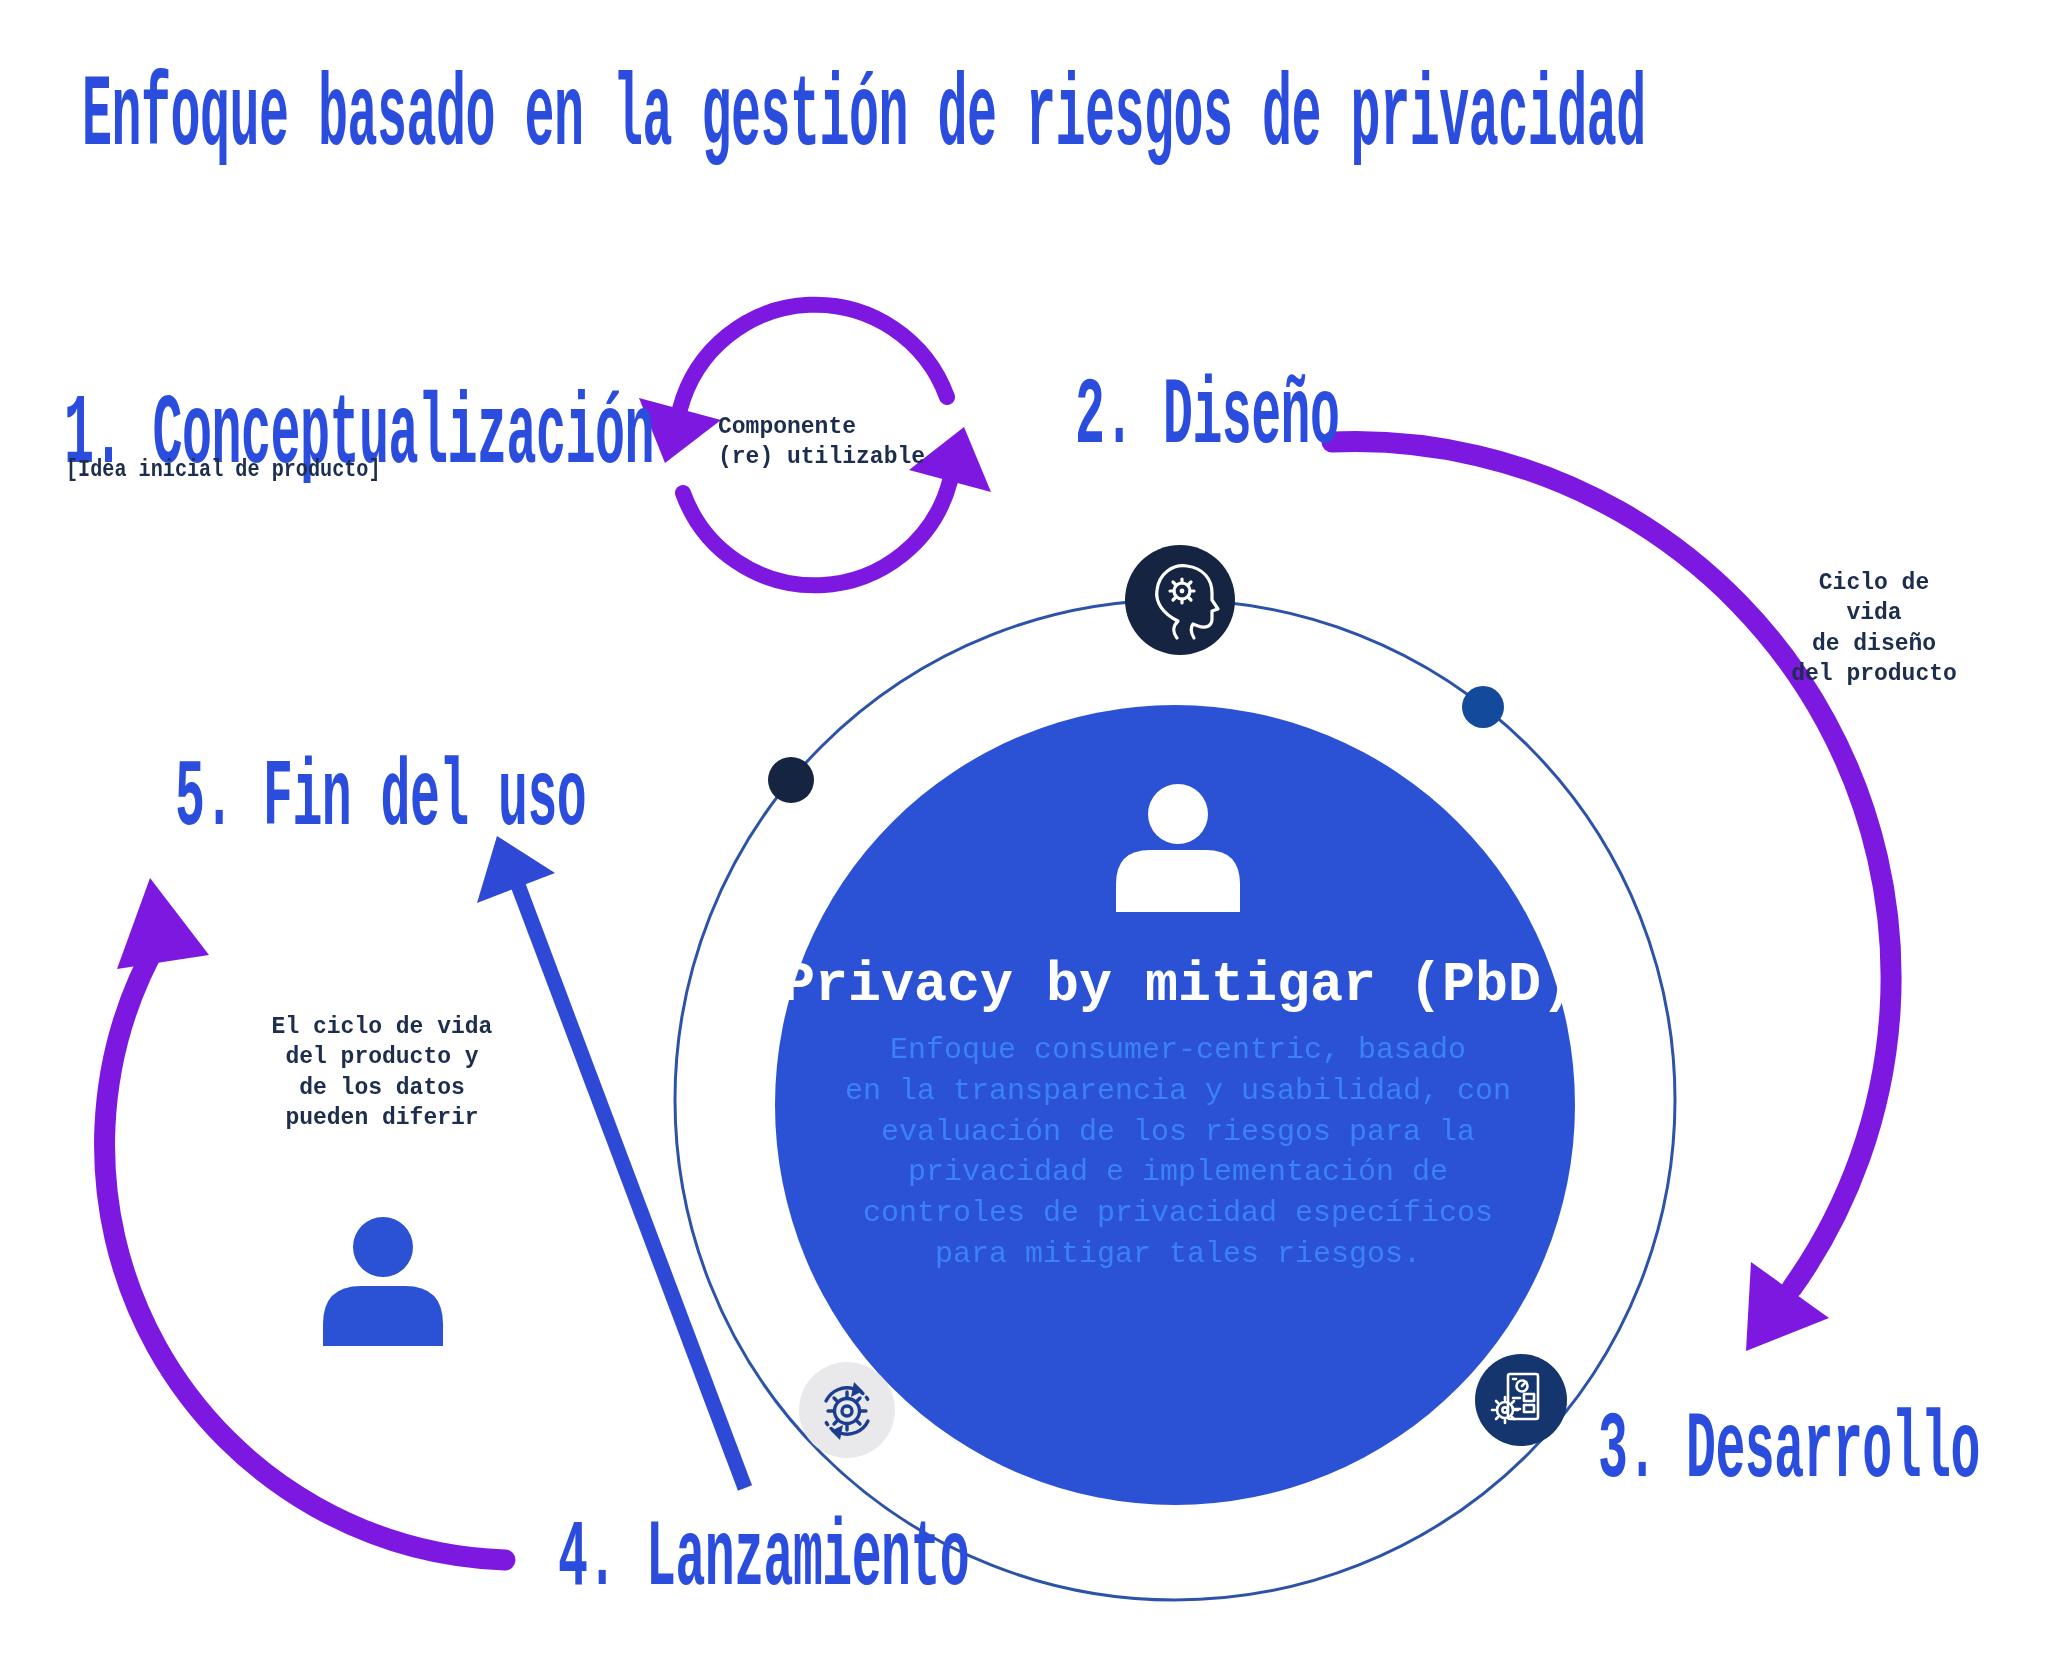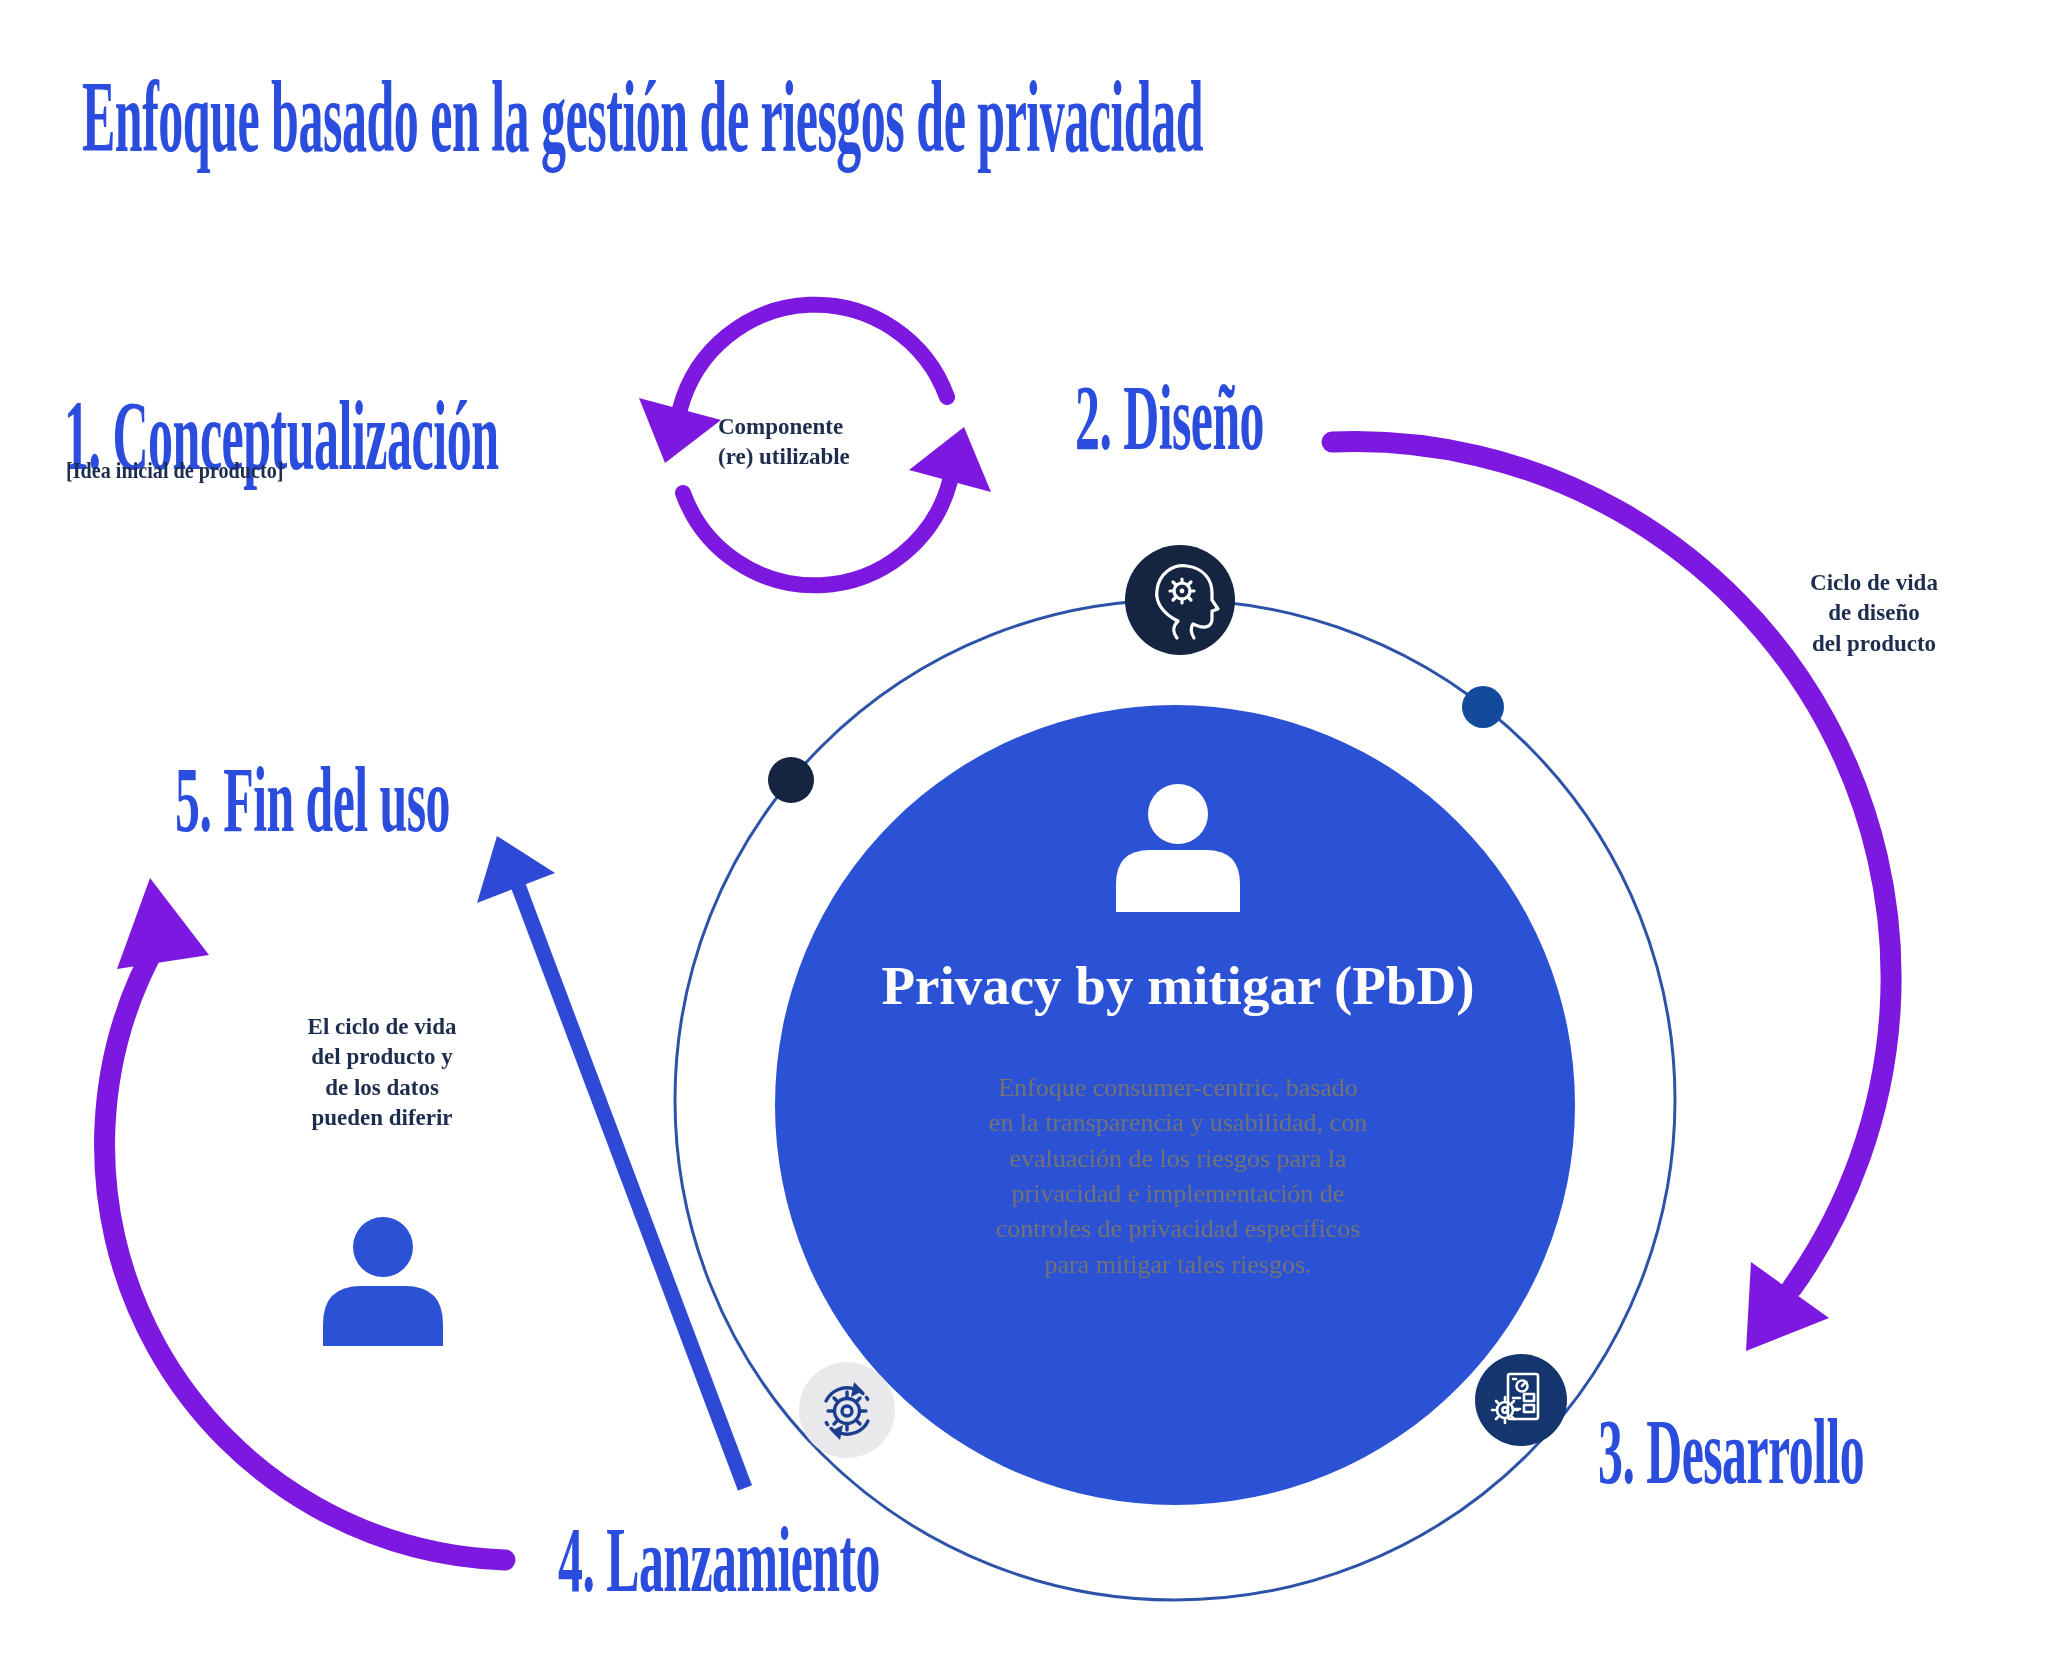--- a/index.html
+++ b/index.html
@@ -1,17 +1,17 @@
 <!DOCTYPE html>
 <html style="--heading_blue: #2b4ddd; --navy: #1d2d4e; --purple: #7d18e0; --circle_blue: #2b52d4; --arrow_blue: #2e49d6; --ring_blue: #2d53a8; --icon_navy: #152440; --doc_icon_navy: #14356e; --dot_blue: #134a9c; --gray: #e9e9ec; --gear_blue: #1d3e8f;"><head>
 <meta charset="utf-8">
 <style>
   html,body{margin:0;padding:0;background:#ffffff;}
   #canvas{position:relative;width:2048px;height:1655px;background:#ffffff;overflow:hidden;
-          font-family:Liberation Serif, serif;}
+          font-family:Liberation Mono, monospace;}
   #art{position:absolute;left:0;top:0;width:2048px;height:1655px;}
 
   
   .abs{position:absolute;line-height:1;}
   .cond{display:inline-block;transform-origin:left top;white-space:nowrap;font-weight:700;}
   .title{left:82px;top:66px;font-size:102px;color:var(--heading_blue);}
   .title .cond{transform:scaleX(0.49);letter-spacing:-1px;}
   .stage{font-size:94px;color:var(--heading_blue);}
   .stage .cond{transform:scaleX(0.53);letter-spacing:-1px;}
   .stage1{left:64px;top:386px;}
@@ -21,22 +21,22 @@
   .stage4{left:558px;top:1512px;}
   .stage5{left:175px;top:752px;}
   .sub1{left:66px;top:458px;font-size:24px;font-weight:700;color:var(--navy);}
   .sub1 .cond{transform:scaleX(0.84);}
   .note{font-size:23px;font-weight:700;color:var(--navy);line-height:1.32;white-space:pre-line;}
   .note-componente{left:718px;top:412px;text-align:left;}
   .note-ciclo-diseno{left:1874px;top:568px;transform:translateX(-50%);text-align:center;}
   .note-ciclo-producto{left:382px;top:1012px;transform:translateX(-50%);text-align:center;}
   .center-heading{left:1178px;top:958px;transform:translateX(-50%);font-size:55px;font-weight:700;
                   color:#ffffff;white-space:nowrap;}
-  .center-body{left:1178px;top:1030px;transform:translateX(-50%);font-size:26px;font-weight:400;
-               color:#737373;line-height:1.36;text-align:center;white-space:pre-line;margin-top:40px;}
+  .center-body{left:1178px;top:1030px;transform:translateX(-50%);font-size:30px;font-weight:400;
+               color:#3b82f6;line-height:1.36;text-align:center;white-space:pre-line;}
 
   
   .ring{fill:none;stroke:var(--ring_blue);stroke-width:3;}
   .purple-stroke{fill:none;stroke:var(--purple);stroke-linecap:round;}
   .purple-fill{fill:var(--purple);stroke:none;}
   .bluearrow-stroke{fill:none;stroke:var(--arrow_blue);stroke-width:15;stroke-linecap:butt;}
   .bluearrow-fill{fill:var(--arrow_blue);}
   .circle-blue{fill:var(--circle_blue);}
   .navy-fill{fill:var(--icon_navy);}
   .docnavy-fill{fill:var(--doc_icon_navy);}

